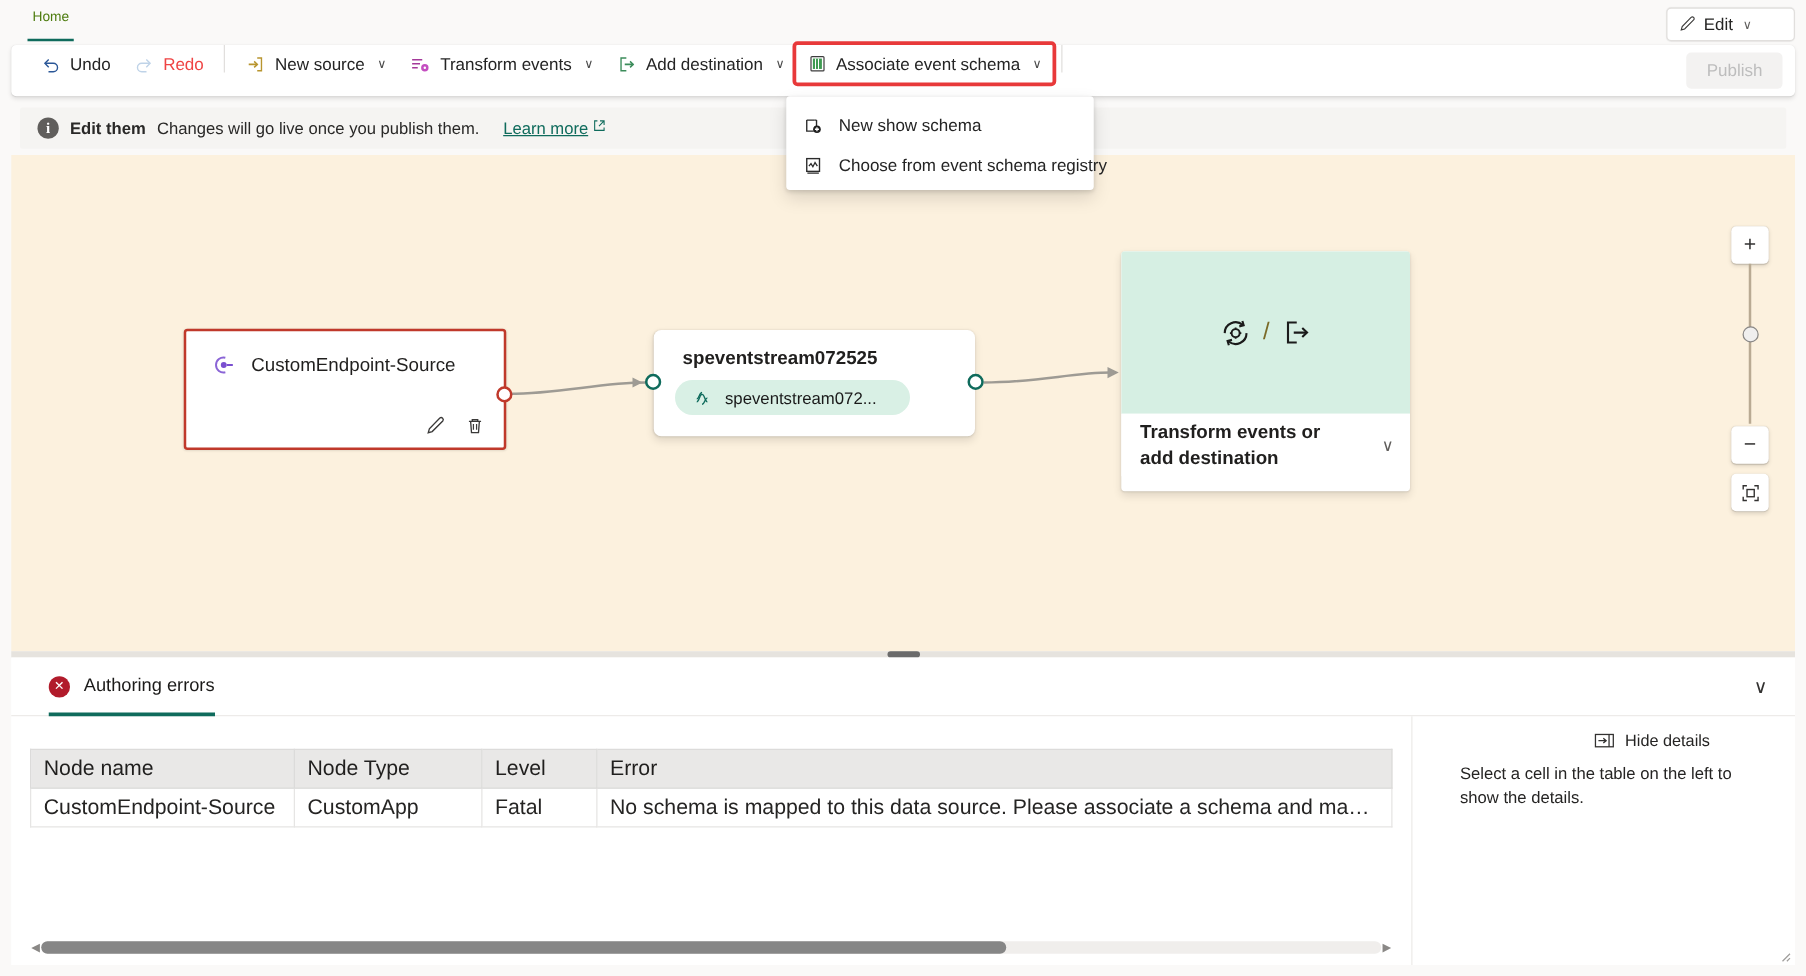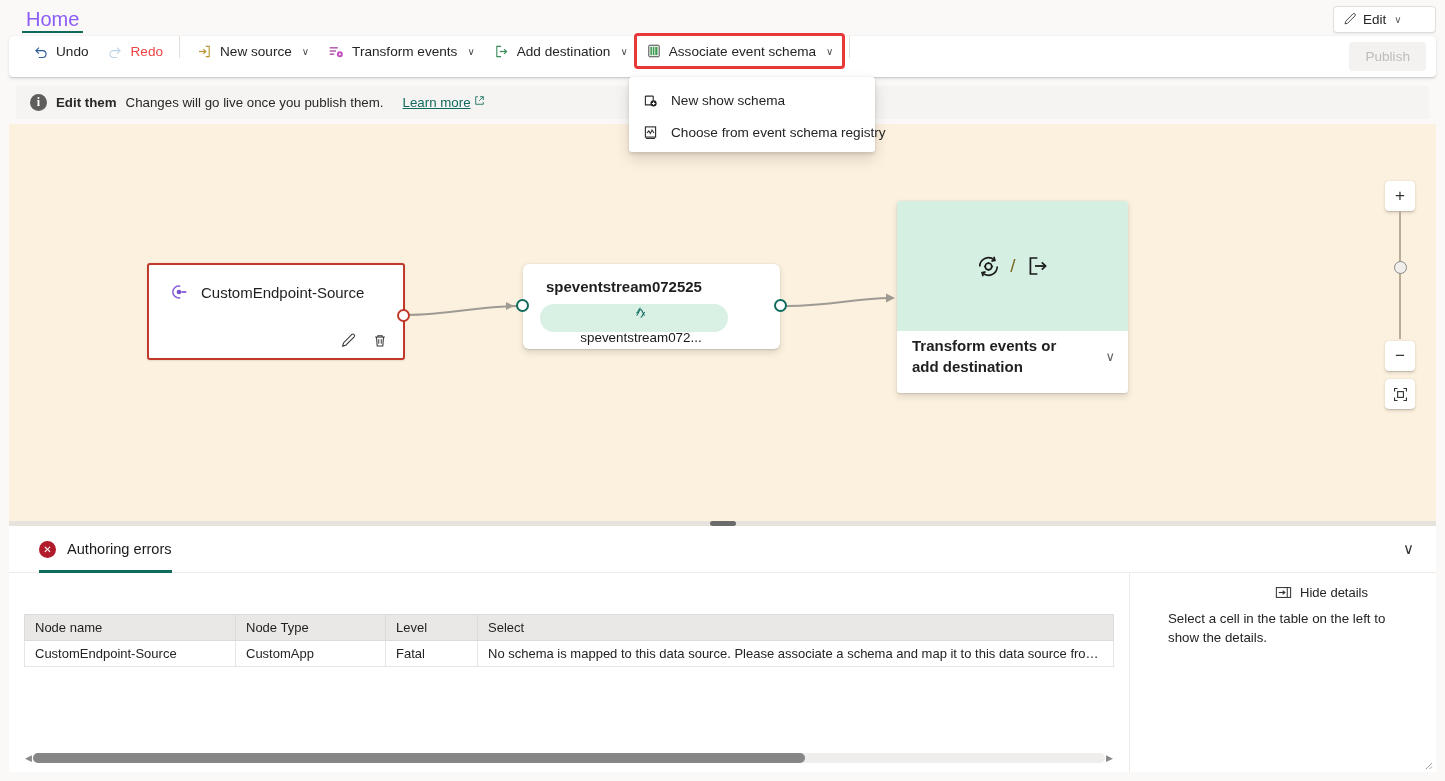--- a/index.html
+++ b/index.html
@@ -17,21 +17,21 @@
   }
 
   
   .tabbar {
     position: absolute; left: 0; top: 0; width: 1445px; height: 38px;
     background: #faf9f8;
     display: flex; align-items: flex-start;
   }
   .tab {
     margin-left: 22px; padding: 8px 4px 0 4px;
-    font-size: 20px; color: #8b5cf6;
+    font-size: 11px; color: #4d7c0f;
     position: relative; height: 38px;
   }
   .tab .tab-underline {
     position: absolute; left: 0; right: 0; bottom: 5px; height: 2.5px;
     background: #0f6b5c;
   }
   .edit-pill {
     position: absolute; right: 9px; top: 6px;
     height: 27px; min-width: 103px;
     border: 1px solid #e1dfdd; border-radius: 4px;
@@ -150,21 +150,21 @@
   }
   .node-stream .title {
     padding: 14px 0 0 23px; font-size: 15px; font-weight: bold; color: #201f1e;
   }
   .node-stream .chip {
     margin: 9px 0 0 17px;
     height: 28px; width: 188px;
     background: #d9f0e5; border-radius: 14px;
     display: flex; align-items: center; gap: 9px;
     padding-left: 14px;
-    font-size: 13.4px; color: #1a1a1a; flex-direction: column;
+    font-size: 13.4px; color: #1a1a1a;
   }
 
   .node-add {
     left: 888px; top: 77px; width: 231px; height: 192px;
     background: #ffffff; border-radius: 3px;
     box-shadow: 0 0.6px 1.8px rgba(0,0,0,.13), 0 3.2px 7.2px rgba(0,0,0,.11);
     overflow: hidden;
   }
   .node-add .top {
     height: 130px; background: #d6efe3;
@@ -250,23 +250,23 @@
   .detail-text {
     position: absolute; right: 18px; top: 83px; width: 250px;
     font-size: 13.3px; color: #252423; line-height: 1.45;
   }
   .vsep {
     position: absolute; left: 1120px; top: 47px; width: 1px; height: 199px;
     background: #edebe9;
   }
 
   table.errtbl {
-    position: absolute; left: 15px; top: 88px;
+    position: absolute; left: 15px; top: 73px;
     width: 1089px; border-collapse: collapse;
-    font-size: 13px; color: #252423;
+    font-size: 17px; color: #252423;
     table-layout: fixed;
   }
   table.errtbl th {
     background: #e9e8e7; text-align: left; font-weight: normal;
     padding: 5px 10px; height: 25px;
     border: 1px solid #dcdbda; color: #201f1e;
   }
   table.errtbl td {
     background: #ffffff; padding: 5px 10px; height: 26px;
     border: 1px solid #e6e5e4;
@@ -566,21 +566,21 @@
         <col style="width:211px">
           <col style="width:150px">
           <col style="width:92px">
           <col style="width:636px">
       </colgroup>
       <thead>
         <tr>
           <th>Node name</th>
           <th>Node Type</th>
           <th>Level</th>
-          <th>Select</th>
+          <th>Error</th>
         </tr>
       </thead>
       <tbody>
         <tr>
           <td>CustomEndpoint-Source</td>
           <td>CustomApp</td>
           <td>Fatal</td>
           <td>No schema is mapped to this data source. Please associate a schema and map it to this data source from the ribbon.</td>
         </tr>
       </tbody>

